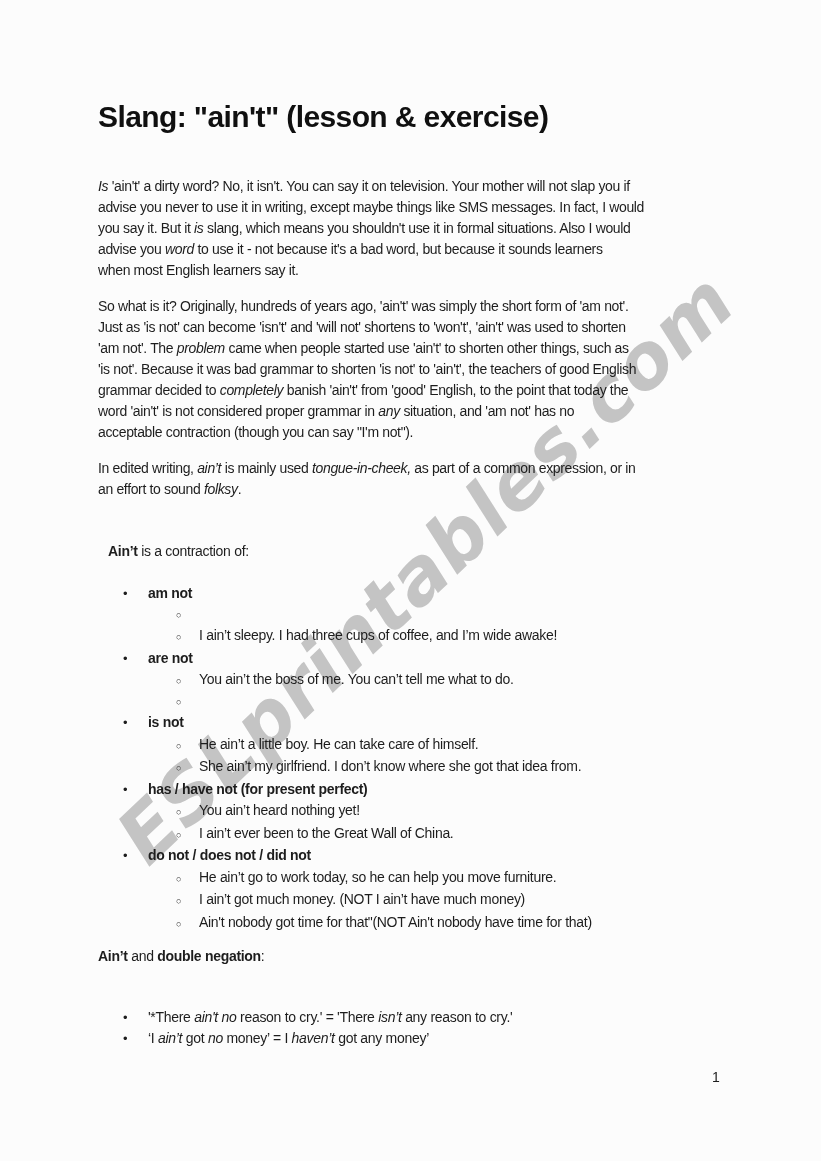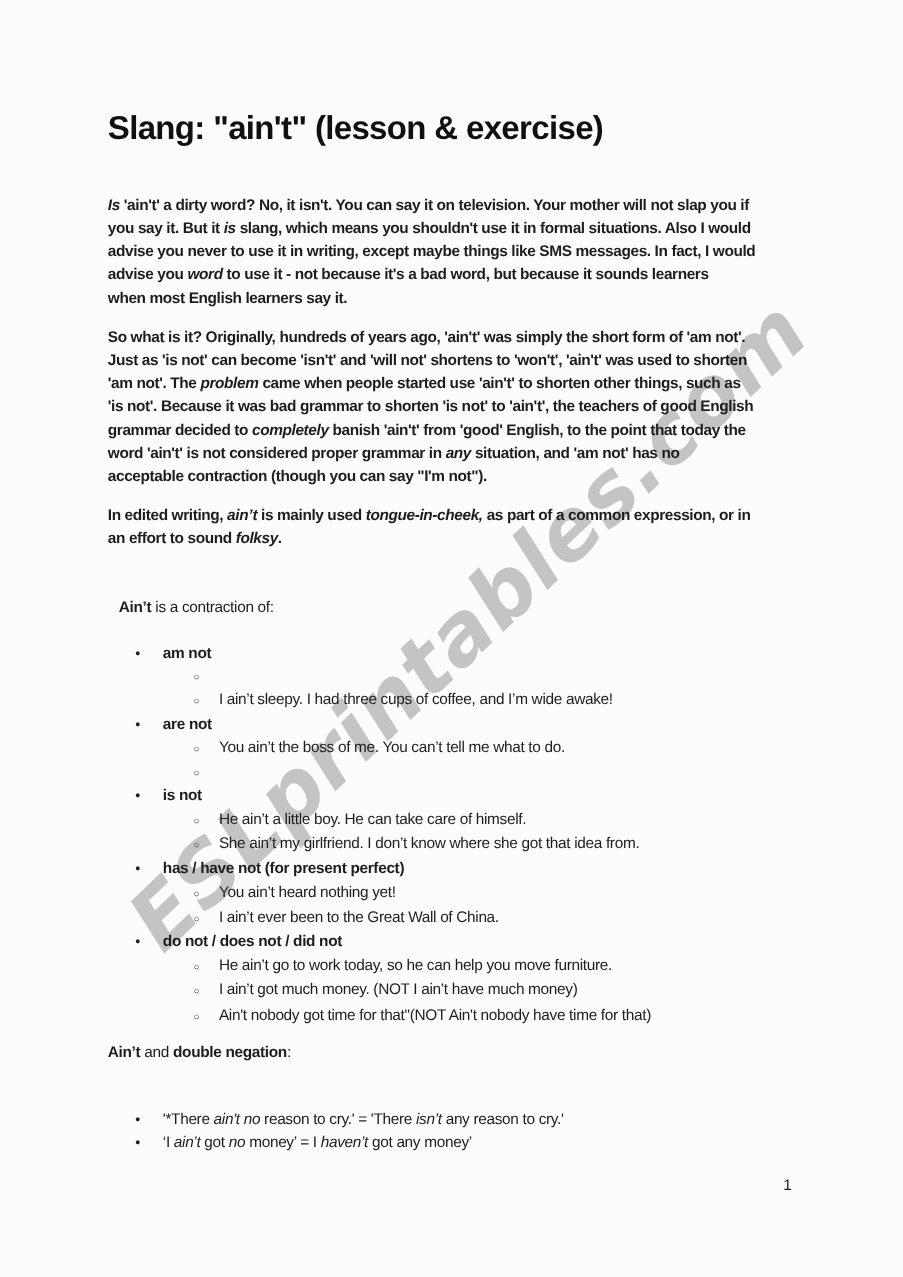--- a/index.html
+++ b/index.html
@@ -26,21 +26,21 @@
     white-space:nowrap;
     z-index:0;
     user-select:none;
   }
   .content{position:absolute;left:98px;top:100px;width:670px;z-index:1;}
   .title{
     font-size:30px;line-height:34px;font-weight:bold;
     letter-spacing:-0.6px;color:#101010;
     margin:0 0 42px 0;white-space:nowrap;
   }
-  .ln{font-size:14px;line-height:21px;letter-spacing:-0.35px;white-space:nowrap;font-weight:bold;}
+  .ln{font-size:14px;line-height:21px;letter-spacing:-0.35px;white-space:nowrap;}
   .para{margin:0 0 15px 0;}
   .para-last{margin:0 0 41px 0;}
   .sec-heading{font-size:14px;line-height:21px;letter-spacing:-0.3px;margin:0 0 21px 10px;white-space:nowrap;}
   .list{margin:0 0 12px 0;}
   .row{display:flex;align-items:baseline;font-size:14px;line-height:20.5px;letter-spacing:-0.3px;white-space:nowrap;}
   .l1{padding-left:25px;}
   .b1{width:25px;flex:none;font-size:13px;}
   .lbl{font-weight:bold;}
   .l2{padding-left:78px;}
   .b2{width:23px;flex:none;font-size:9px;color:#2a2a2a;}
@@ -56,22 +56,22 @@
 <div class="page">
 
   <div class="watermark">ESLprintables.com</div>
 
   <div class="content">
 
     <h1 class="title">Slang: "ain't" (lesson &amp; exercise)</h1>
 
     <div class="para">
       <div class="ln"><span class="i">Is</span><span> 'ain't' a dirty word? No, it isn't. You can say it on television. Your mother will not slap you if</span></div>
+      <div class="ln"><span>advise you never to use it in writing, except maybe things like SMS messages. In fact, I would</span></div>
       <div class="ln"><span>you say it. But it </span><span class="i">is</span><span> slang, which means you shouldn't use it in formal situations. Also I would</span></div>
-      <div class="ln"><span>advise you never to use it in writing, except maybe things like SMS messages. In fact, I would</span></div>
       <div class="ln"><span>advise you </span><span class="i">word</span><span> to use it - not because it's a bad word, but because it sounds learners</span></div>
       <div class="ln"><span>when most English learners say it.</span></div>
     </div>
 
     <div class="para">
       <div class="ln"><span>So what is it? Originally, hundreds of years ago, 'ain't' was simply the short form of 'am not'.</span></div>
       <div class="ln"><span>Just as 'is not' can become 'isn't' and 'will not' shortens to 'won't', 'ain't' was used to shorten</span></div>
       <div class="ln"><span>'am not'. The </span><span class="i">problem</span><span> came when people started use 'ain't' to shorten other things, such as</span></div>
       <div class="ln"><span>'is not'. Because it was bad grammar to shorten 'is not' to 'ain't', the teachers of good English</span></div>
       <div class="ln"><span>grammar decided to </span><span class="i">completely</span><span> banish 'ain't' from 'good' English, to the point that today the</span></div>

